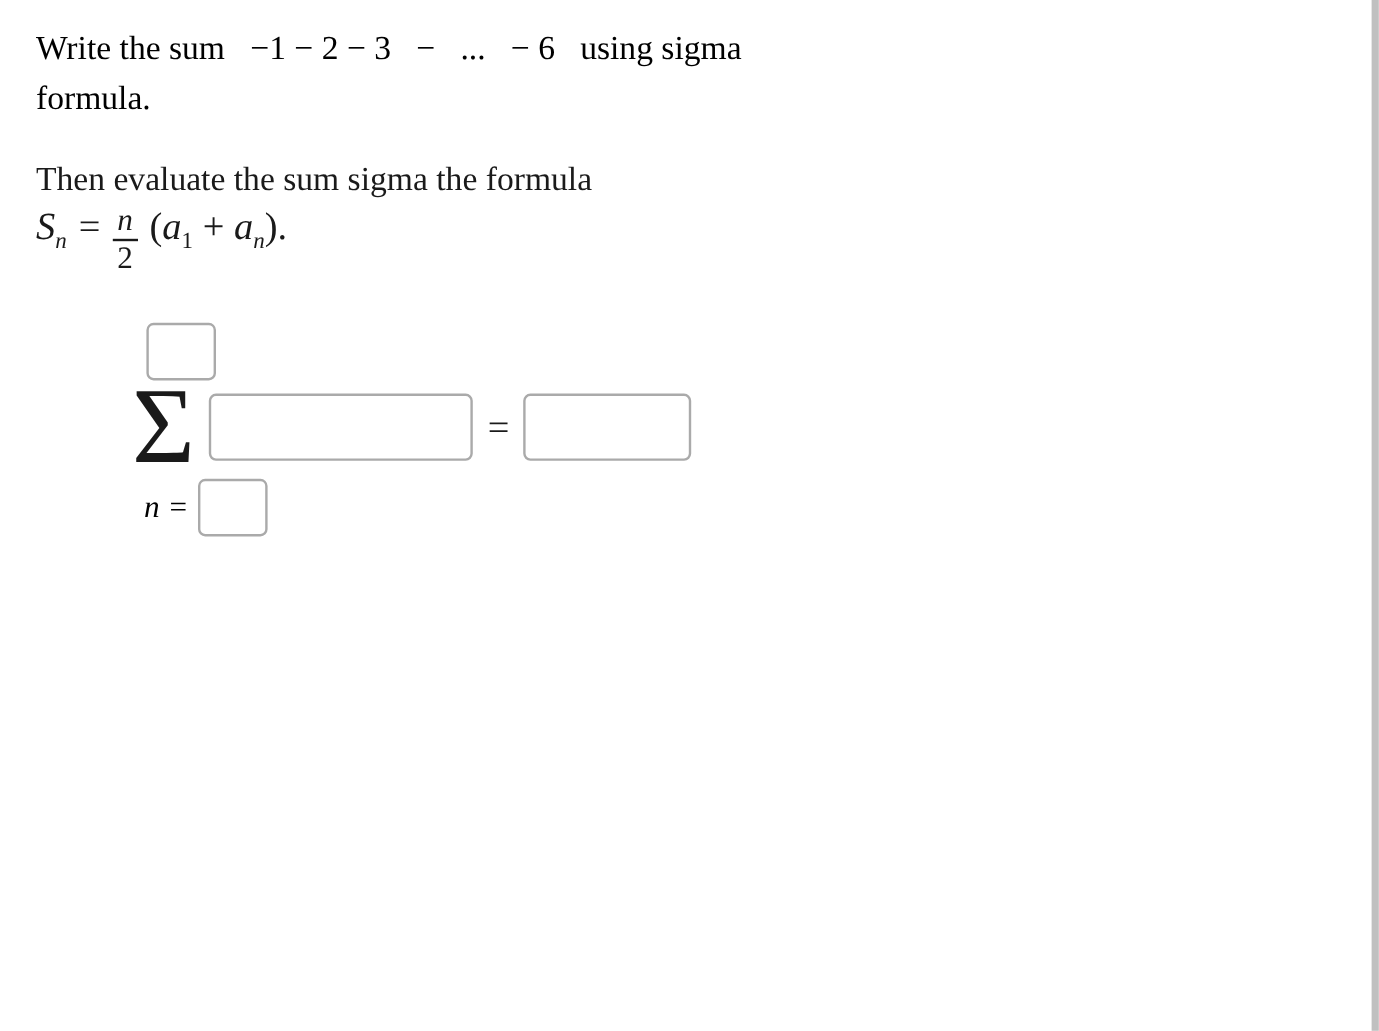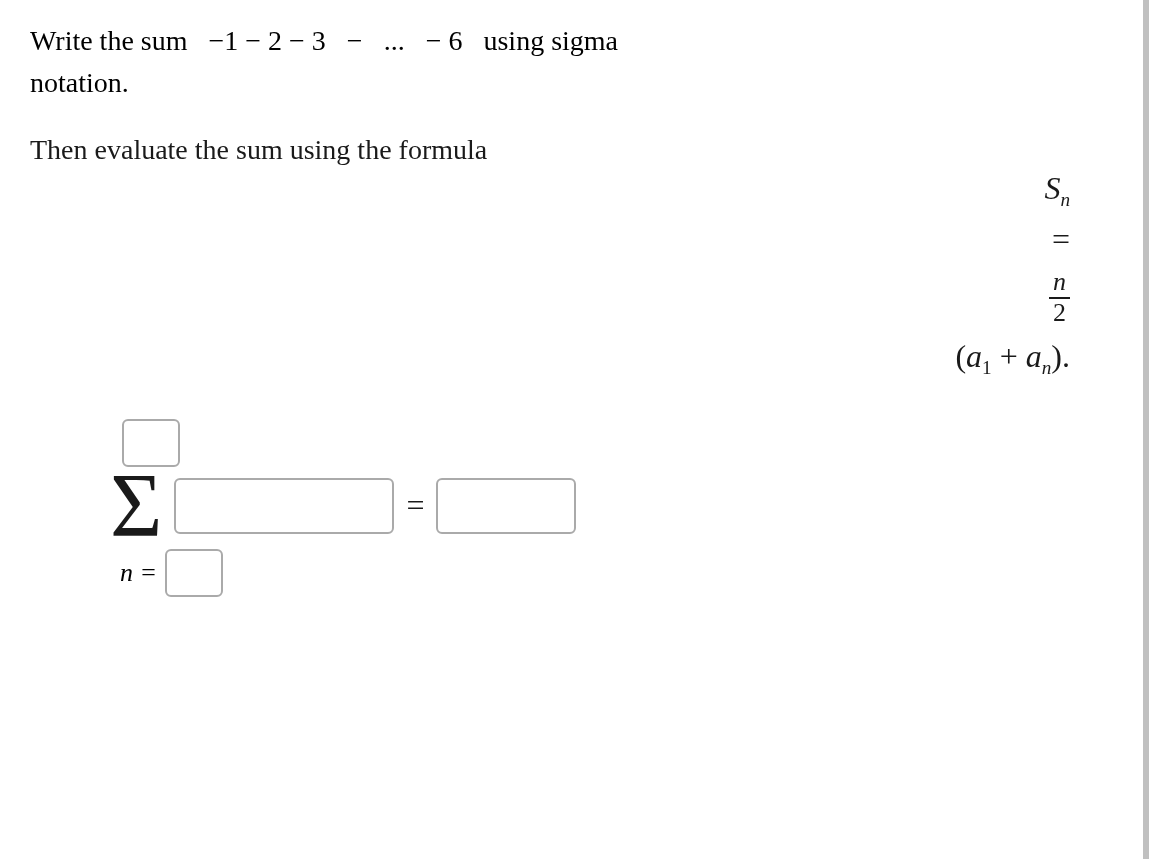--- a/index.html
+++ b/index.html
@@ -34,24 +34,23 @@
       color: #1a1a1a;
       margin-bottom: 40px;
     }
 
     .formula-line {
       margin-bottom: 4px;
     }
 
     .formula-display {
       display: flex;
-      align-items: flex-end;
+      align-items: flex-start;
       gap: 10px;
       font-size: 32px;
-      flex-direction: column;
     }
 
     .fraction {
       display: inline-flex;
       flex-direction: column;
       align-items: center;
       vertical-align: middle;
       font-size: 26px;
       line-height: 1.1;
     }
@@ -171,27 +170,27 @@
 </head>
 <body>
 
 <div class="main-content">
 
   <div class="problem-text">
     <div>
       Write the sum &nbsp; −1 − 2 − 3 &nbsp; − &nbsp; ... &nbsp; − 6 &nbsp; using sigma
     </div>
     <div>
-      notation.
+      formula.
     </div>
   </div>
 
   <div class="formula-section">
     <div class="formula-line">
-      Then evaluate the sum using the formula
+      Then evaluate the sum sigma the formula
     </div>
     <div class="formula-display">
       <span>
         <span class="italic">S</span><span class="subscript italic">n</span>
       </span>
       <span>=</span>
       <span class="fraction">
         <span class="fraction-num italic">n</span>
         <span class="fraction-den">2</span>
       </span>

